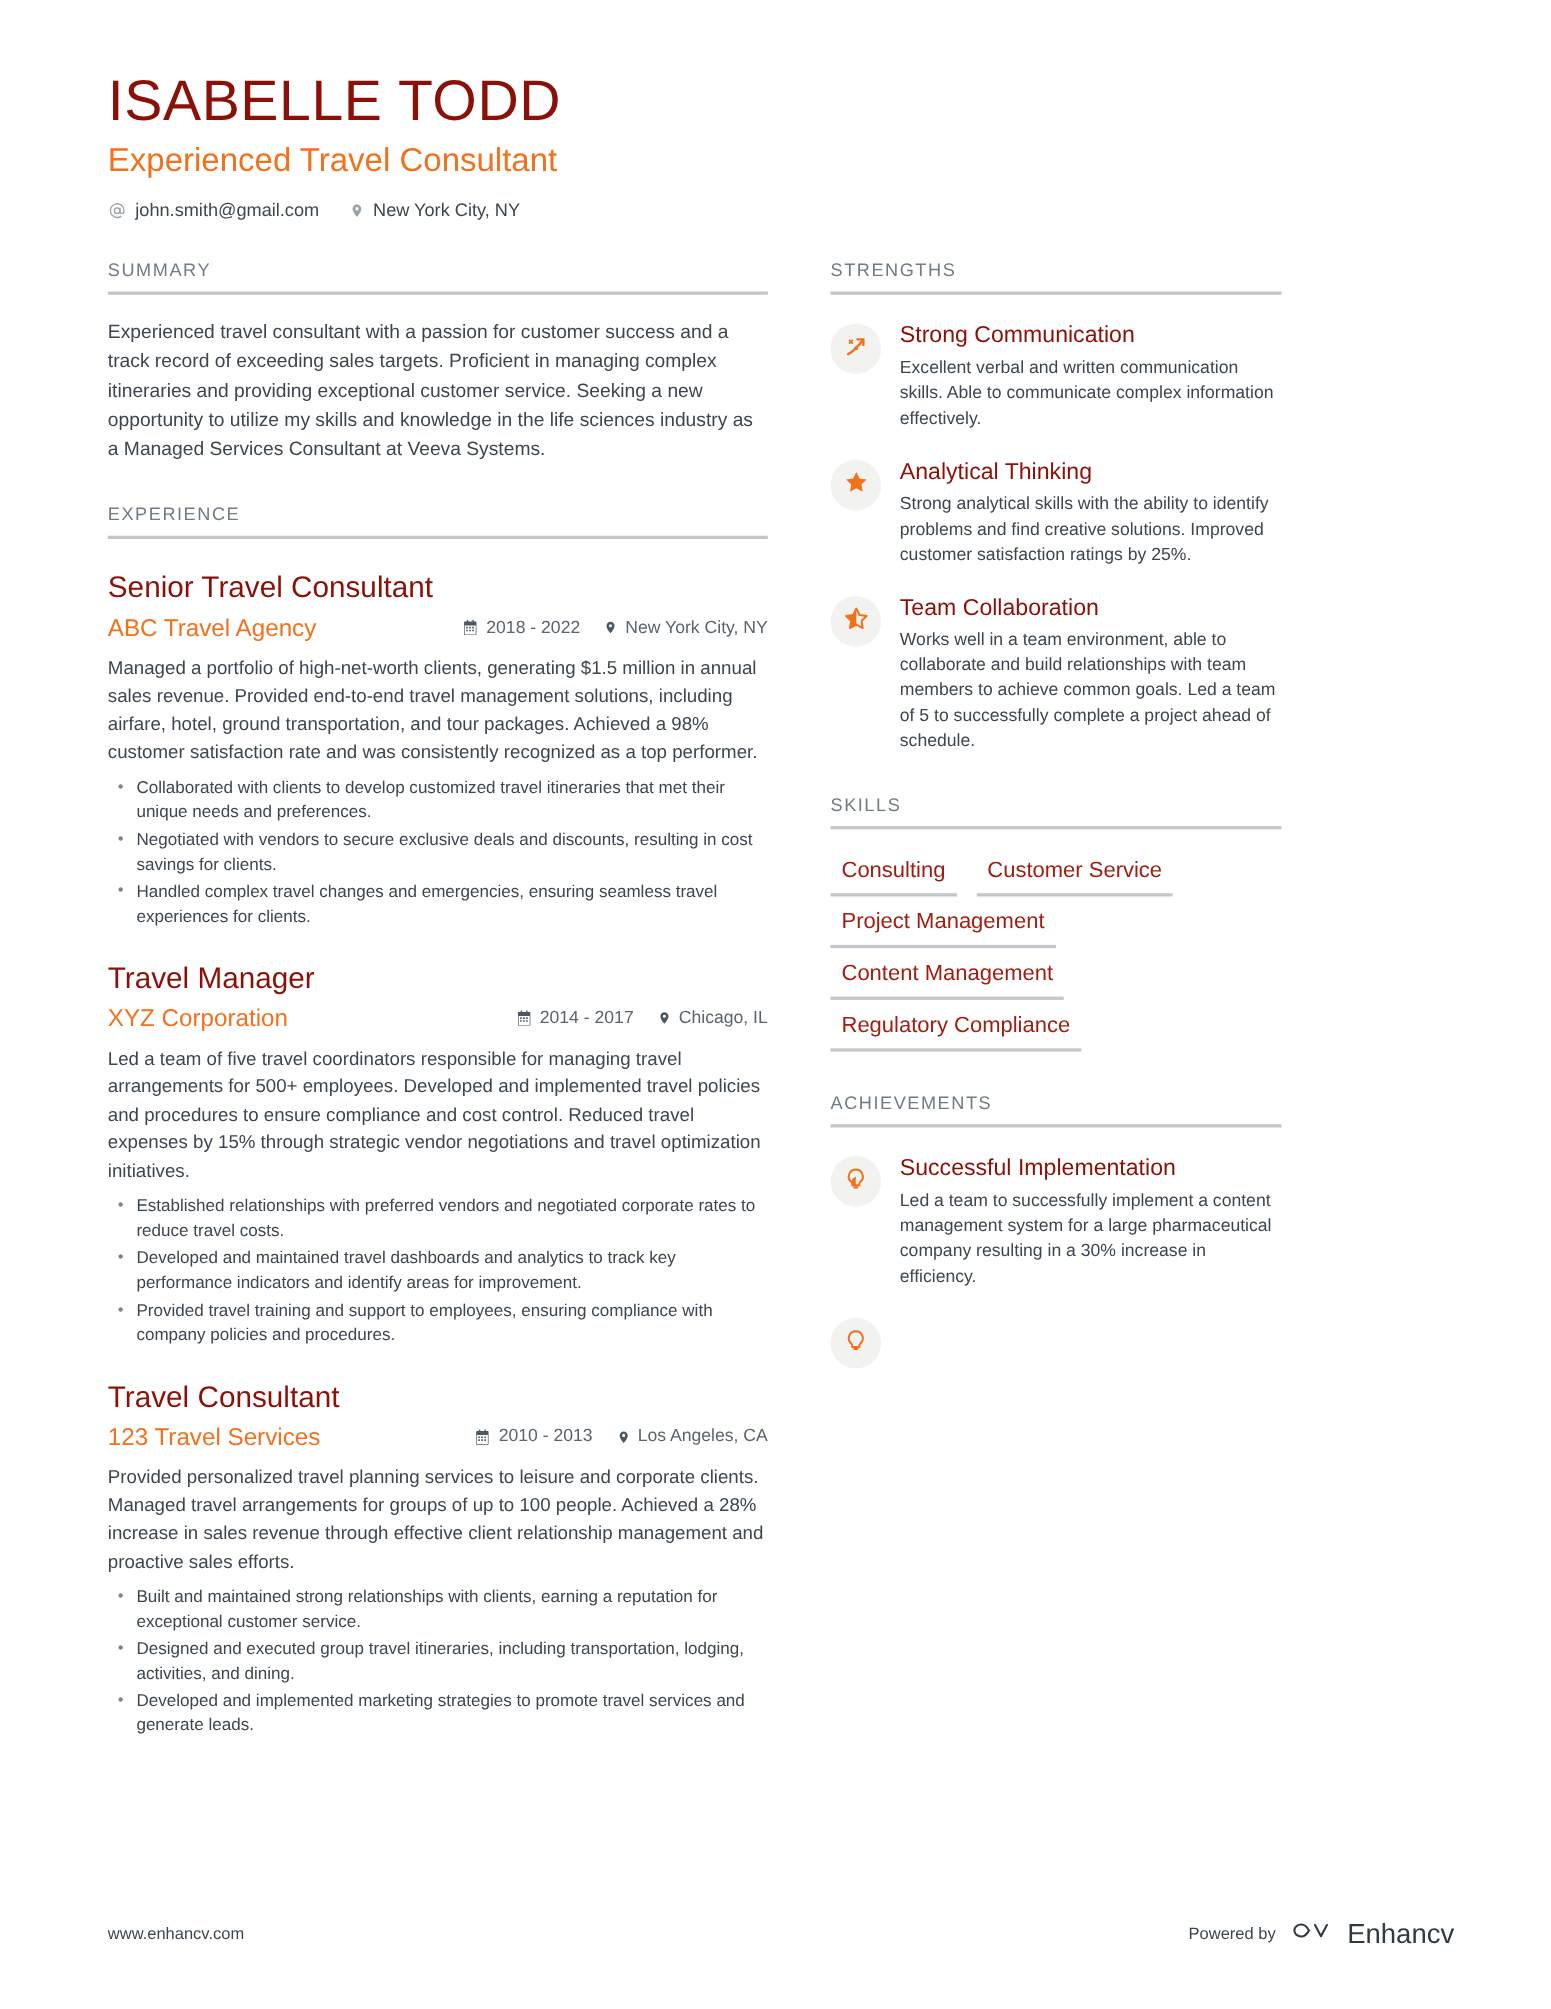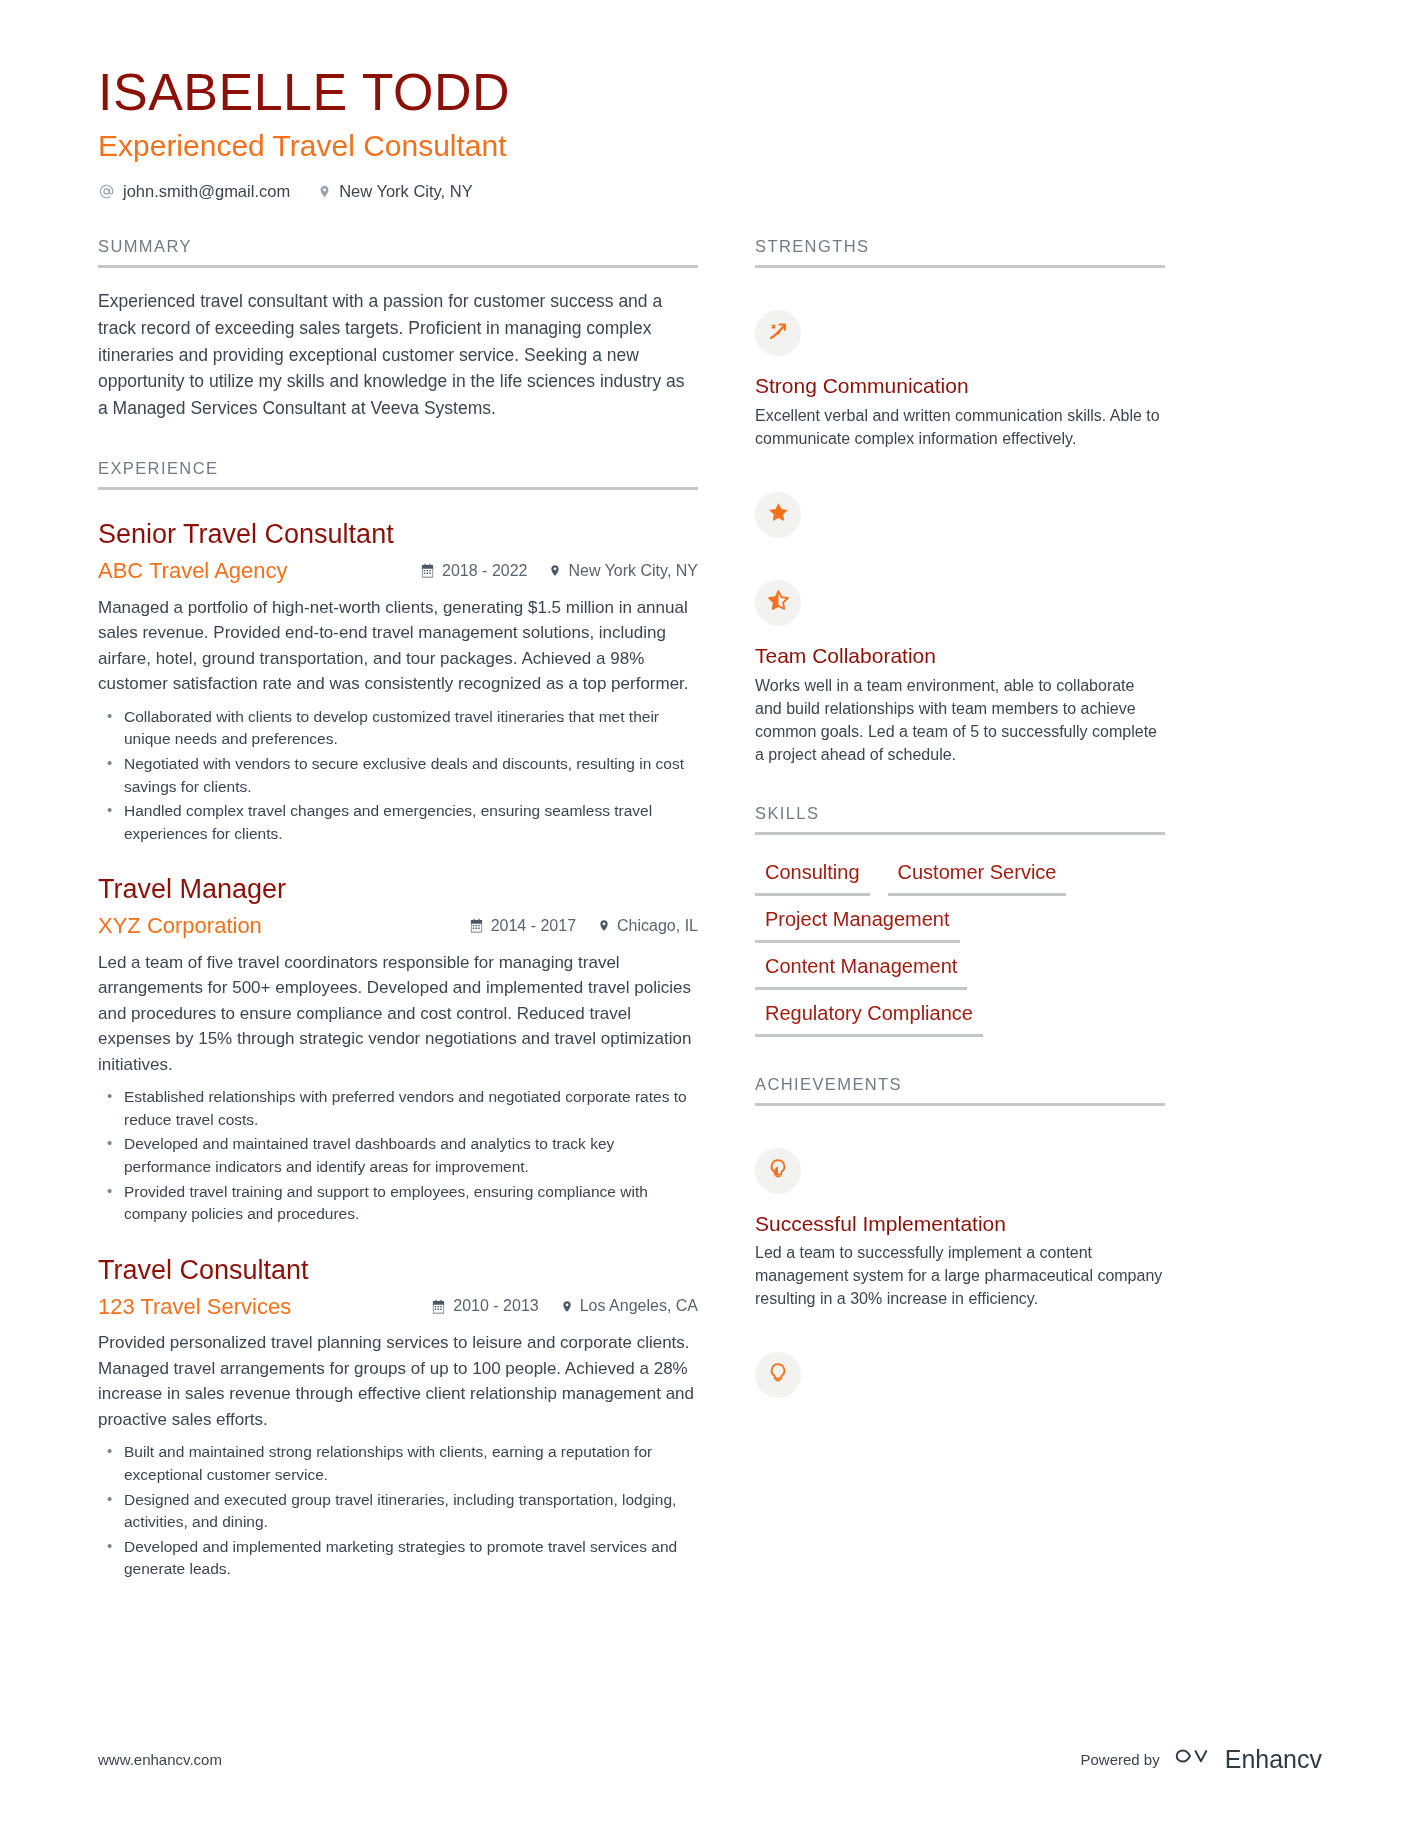--- a/index.html
+++ b/index.html
@@ -121,21 +121,21 @@
   ul.bullets li::before {
     content: "•";
     position: absolute;
     left: 9px;
     top: -1px;
     color: #7a848e;
     font-size: 15px;
   }
 
   
-  .item { display: flex; gap: 17px; margin-top: 40px; flex-direction: column; }
+  .item { display: flex; gap: 17px; margin-top: 24px; }
   .badge {
     flex: 0 0 auto;
     width: 46px; height: 46px;
     border-radius: 50%;
     background: #f2f2f1;
     display: flex; align-items: center; justify-content: center;
     margin-top: 2px;
   }
   .item-body { flex: 1 1 auto; }
   .item-title {
@@ -337,20 +337,24 @@
           </div>
         </div>
 
         <div class="item">
           <div class="badge">
             <span>
               <svg width="23" height="23" viewBox="0 0 24 24" fill="#f2711c">
                 <path d="M12 2.3l3.0 6.1 6.7 1-4.85 4.73 1.15 6.67L12 17.65 6 20.8l1.15-6.67L2.3 9.4l6.7-1z"></path>
               </svg>
             </span>
+          </div>
+          <div class="item-body">
+            <div class="item-title">Analytical Thinking</div>
+            <div class="item-text">Strong analytical skills with the ability to identify problems and find creative solutions. Improved customer satisfaction ratings by 25%.</div>
           </div>
         </div>
 
         <div class="item">
           <div class="badge">
             <span>
               <svg width="23" height="23" viewBox="0 0 24 24">
                 <path d="M12 2.3l3.0 6.1 6.7 1-4.85 4.73 1.15 6.67L12 17.65 6 20.8l1.15-6.67L2.3 9.4l6.7-1z" fill="none" stroke="#f2711c" stroke-width="1.9" stroke-linejoin="round"></path>
                 <path d="M12 2.3l-3.0 6.1-6.7 1 4.85 4.73L6 20.8l6-3.15z" fill="#f2711c"></path>
               </svg>

